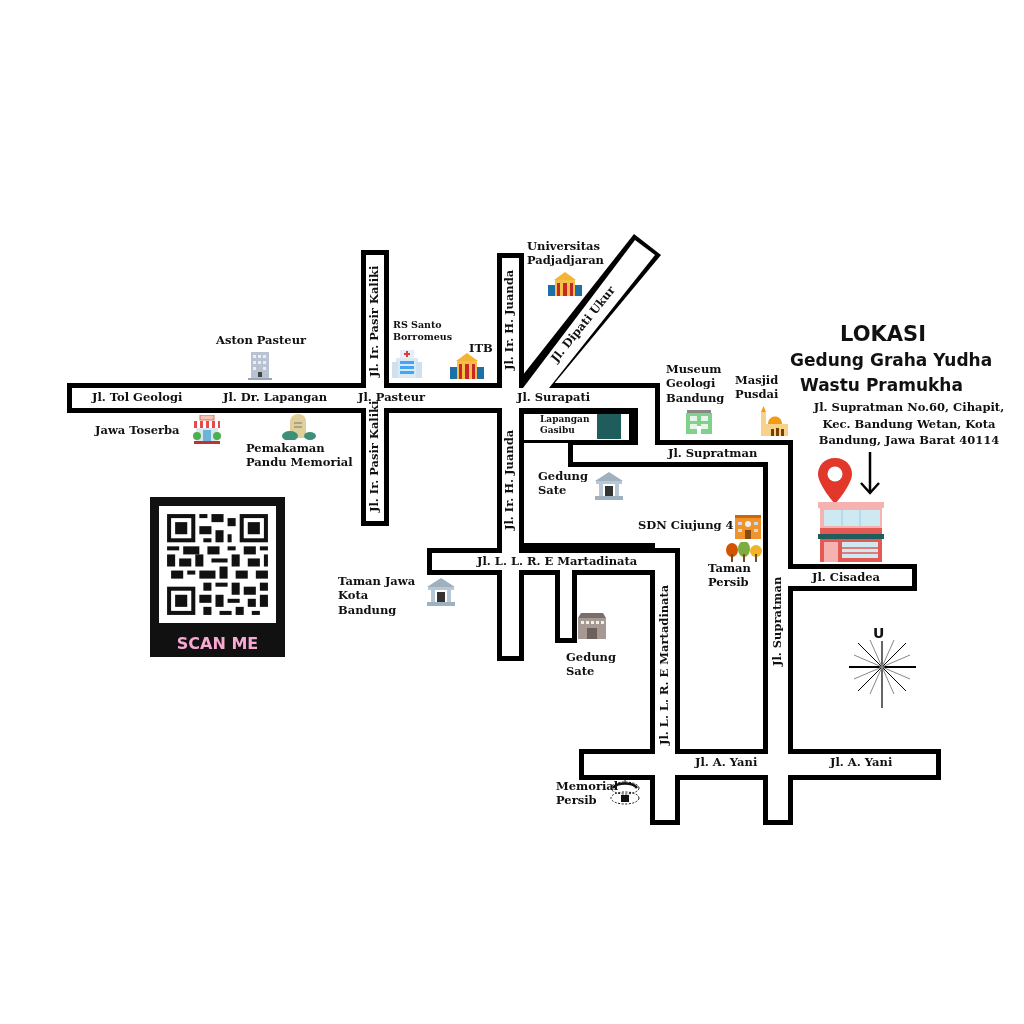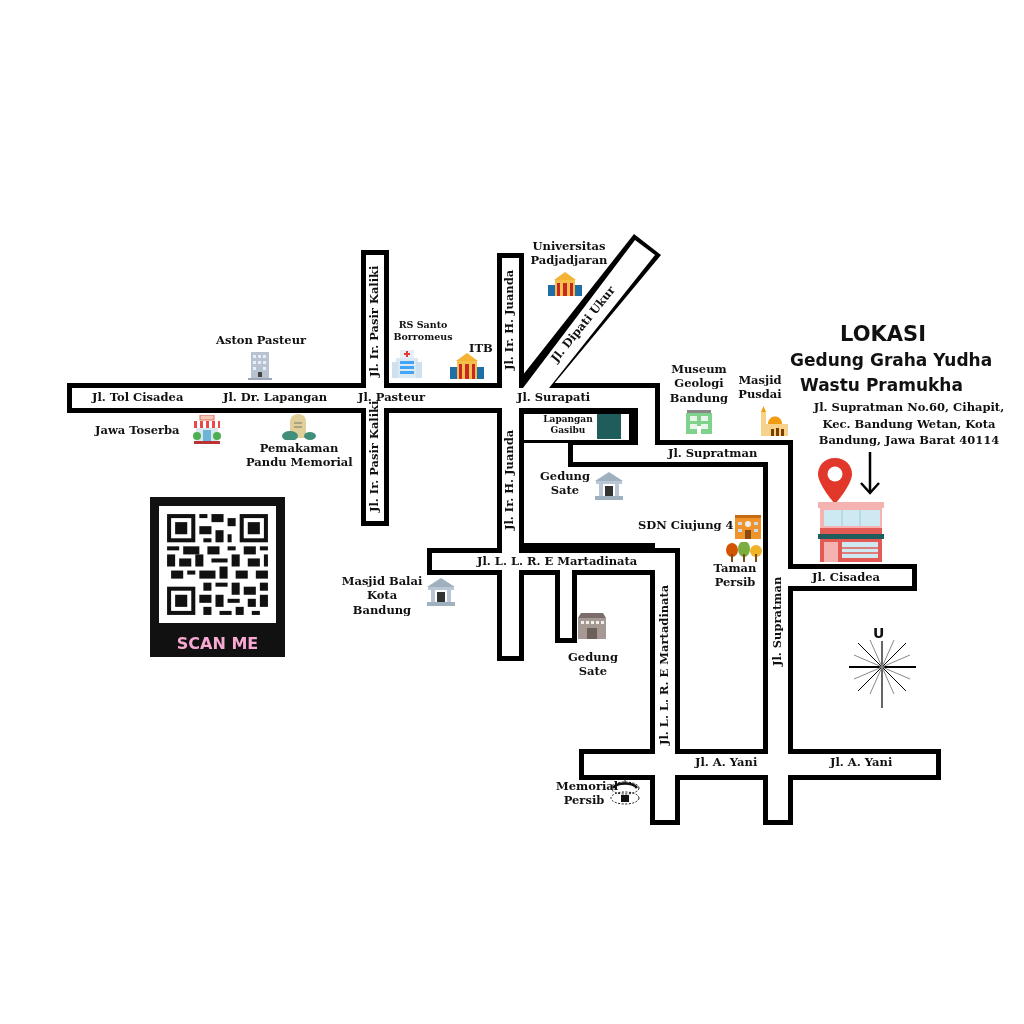--- a/index.html
+++ b/index.html
@@ -1,19 +1,19 @@
 <!DOCTYPE html>
 <html><head>
 <meta charset="utf-8">
 <style>
   html,body{margin:0;padding:0;background:#ffffff;}
   body{width:1024px;height:1024px;position:relative;overflow:hidden;font-family:"DejaVu Serif","Liberation Serif",serif;color:#111;}
   #map{position:absolute;left:0;top:0;width:1024px;height:1024px;}
   .lbl{position:absolute;font-family:"DejaVu Serif","Liberation Serif",serif;font-weight:bold;font-size:11.5px;color:#111;white-space:nowrap;line-height:1.25;}
-  .c{text-align:center;}
+  .c{}
   .vert{transform-origin:left top;transform:rotate(-90deg);}
   .title{position:absolute;font-family:"DejaVu Sans","Liberation Sans",sans-serif;font-weight:bold;color:#111;text-align:left;white-space:nowrap;}
   .addr{position:absolute;font-family:"DejaVu Serif","Liberation Serif",serif;font-size:11.5px;color:#111;text-align:center;line-height:1.45;font-weight:bold;}
   .qr{position:absolute;left:150px;top:497px;width:135px;height:160px;background:#111;}
   .qr-inner{position:absolute;left:9px;top:9px;width:117px;height:117px;background:#fff;}
   .qr-label{position:absolute;left:0;right:0;bottom:4px;text-align:center;color:#f9a8d4;font-family:"DejaVu Sans","Liberation Sans",sans-serif;font-weight:bold;font-size:16px;}
   .icon{position:absolute;}
 </style>
 </head>
 <body>
@@ -117,21 +117,21 @@
   <line x1="42" y1="8" x2="42" y2="24" stroke="#9fcbe0"></line>
   <rect x="2" y="26" width="62" height="6" fill="#e35a55"></rect>
   <rect x="0" y="32" width="66" height="5" fill="#1f5c5c"></rect>
   <rect x="2" y="37" width="62" height="23" fill="#e35a55"></rect>
   <rect x="6" y="40" width="14" height="20" fill="#f4b2b0"></rect>
   <rect x="24" y="40" width="36" height="16" fill="#cfe9f2"></rect>
   <line x1="24" y1="46" x2="60" y2="46" stroke="#e35a55" stroke-width="1.5"></line>
   <line x1="24" y1="51" x2="60" y2="51" stroke="#e35a55" stroke-width="1.5"></line>
 </svg>
 
-<div class="lbl" style="left:92px;top:390px;">Jl. Tol Cisadea</div>
+<div class="lbl" style="left:92px;top:390px;">Jl. Tol Geologi</div>
 <div class="lbl" style="left:223px;top:390px;">Jl. Dr. Lapangan</div>
 <div class="lbl" style="left:358px;top:390px;">Jl. Pasteur</div>
 <div class="lbl" style="left:517px;top:390px;">Jl. Surapati</div>
 <div class="lbl vert" style="left:367px;top:377px;">Jl. Ir. Pasir Kaliki</div>
 <div class="lbl vert" style="left:367px;top:512px;">Jl. Ir. Pasir Kaliki</div>
 <div class="lbl vert" style="left:502px;top:370px;">Jl. Ir. H. Juanda</div>
 <div class="lbl vert" style="left:502px;top:530px;">Jl. Ir. H. Juanda</div>
 <div class="lbl" style="left:548px;top:356px;transform-origin:left top;transform:rotate(-51deg);">Jl. Dipati Ukur</div>
 <div class="lbl" style="left:668px;top:446px;">Jl. Supratman</div>
 <div class="lbl vert" style="left:770px;top:666px;">Jl. Supratman</div>
@@ -307,21 +307,21 @@
     <rect x="18" y="12" width="2" height="8" fill="#7a4a1f"></rect>
   <ellipse cx="31" cy="9" rx="6" ry="6" fill="#f0b429"></ellipse>
     <rect x="30" y="12" width="2" height="8" fill="#7a4a1f"></rect>
 </svg>
 <div class="lbl c" style="left:708px;top:561px;width:54px;">
   <div>Taman</div>
   <div>Persib</div>
 </div>
 
 <div class="lbl c" style="left:338px;top:574px;width:88px;">
-  <div>Masjid Balai</div>
+  <div>Taman Jawa</div>
   <div>Kota</div>
   <div>Bandung</div>
 </div>
 <svg class="icon" style="left:426px;top:578px;" width="30" height="28" viewBox="0 0 30 28">
   <polygon points="15,0 1,9 29,9" fill="#9fb0bf"></polygon>
   <rect x="2" y="9" width="26" height="3" fill="#b8c7d3"></rect>
   <g fill="#b8c7d3">
       <rect x="5" y="12" width="4" height="12"></rect>
       <rect x="21" y="12" width="4" height="12"></rect>
     </g>

